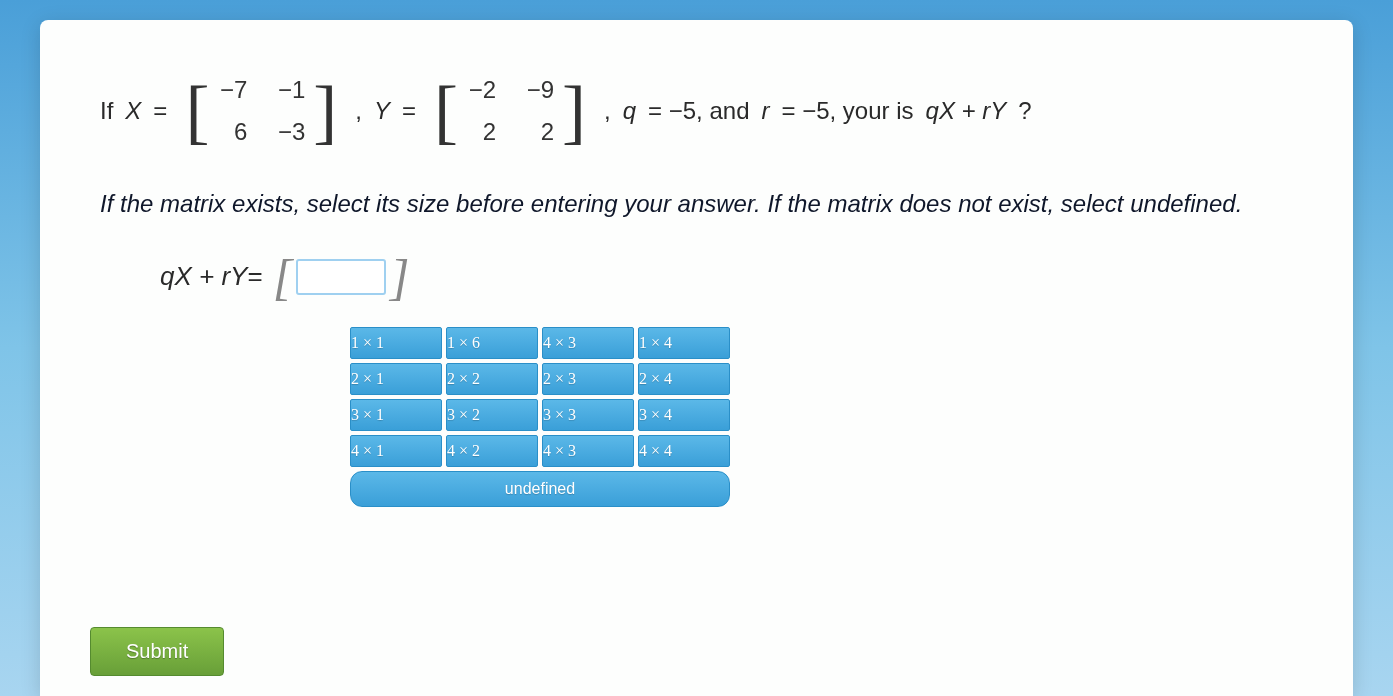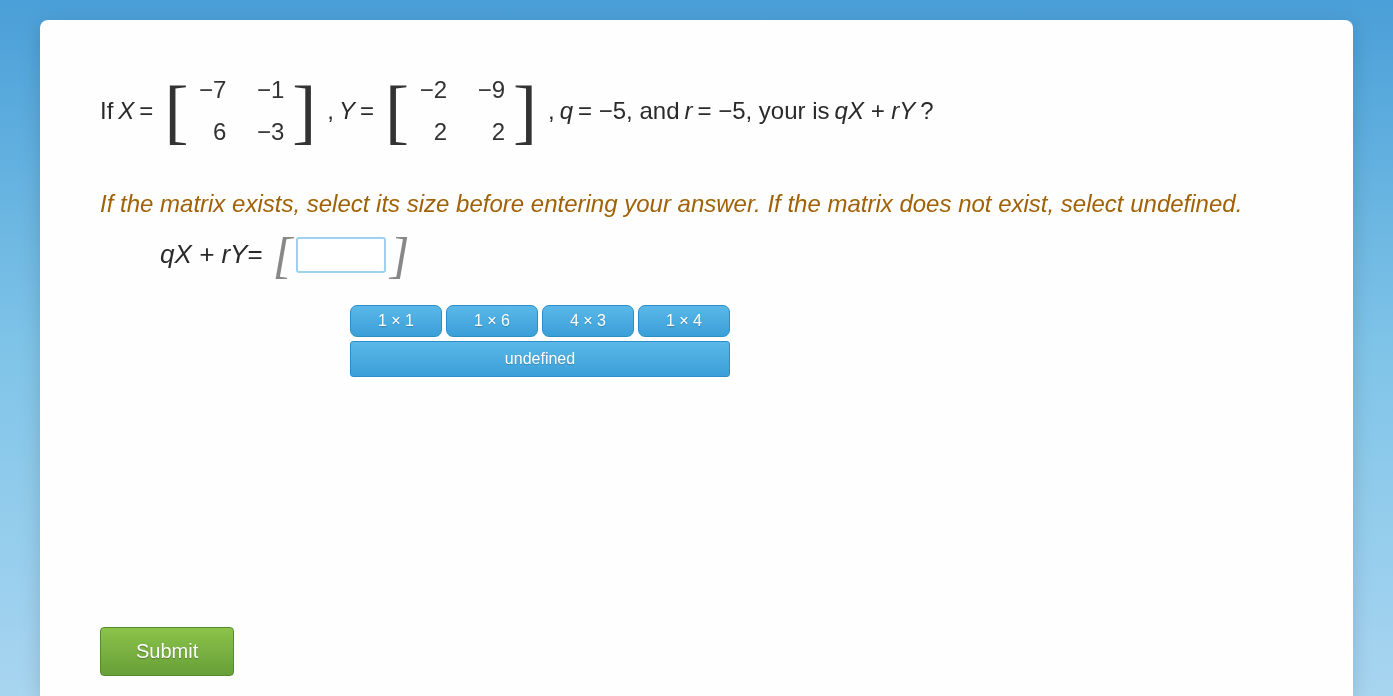--- a/index.html
+++ b/index.html
@@ -18,21 +18,21 @@
   padding: 50px 60px 30px 60px;
   height: 100%;
   position: relative;
 }
 .question-line {
   font-size: 24px;
   color: #2a2a2a;
   display: flex;
   align-items: center;
   flex-wrap: wrap;
-  gap: 5px;
+  gap: 12px;
   margin-bottom: 35px;
 }
 .italic { font-style: italic; }
 .matrix {
   display: inline-flex;
   align-items: center;
   margin: 0 6px;
 }
 .bracket {
   font-size: 72px;
@@ -47,22 +47,22 @@
   column-gap: 28px;
   row-gap: 14px;
   padding: 6px 8px;
   font-size: 24px;
   color: #333;
 }
 .matrix-body span { text-align: right; min-width: 30px; }
 .instruction {
   font-size: 24px;
   font-style: italic;
-  color: #a16207;
-  margin-bottom: 14px;
+  color: #0f172a;
+  margin-bottom: 36px;
   line-height: 1.4;
 }
 .answer-line {
   font-size: 26px;
   font-style: italic;
   color: #2a2a2a;
   display: flex;
   align-items: center;
   margin-left: 60px;
   margin-bottom: 30px;
@@ -94,45 +94,45 @@
 .size-row {
   display: flex;
   gap: 4px;
   margin-bottom: 4px;
 }
 .size-btn {
   flex: 1;
   background: linear-gradient(to bottom, #5bb8e8, #3a9fd8);
   color: #fff;
   border: 1px solid #2a8fc8;
-  border-radius: 7px;
+  border-radius: 2px;
   font-size: 16px;
   padding: 6px 0;
-  text-align: center;
+  text-align: left;
   cursor: pointer;
   text-shadow: 0 1px 1px rgba(0,0,0,0.2);
-  font-family: Liberation Sans, sans-serif;
+  font-family: Liberation Serif, serif;
 }
 .undefined-btn {
   width: 100%;
   background: linear-gradient(to bottom, #5bb8e8, #3a9fd8);
   color: #fff;
   border: 1px solid #2a8fc8;
-  border-radius: 3px;
+  border-radius: 12px;
   font-size: 16px;
   padding: 8px 0;
   text-align: center;
   cursor: pointer;
   text-shadow: 0 1px 1px rgba(0,0,0,0.2);
   font-family: Verdana, sans-serif;
 }
 .submit-btn {
   position: absolute;
   bottom: 20px;
-  left: 60px;
+  left: 50px;
   background: linear-gradient(to bottom, #8bc34a, #689f38);
   color: #fff;
   border: 1px solid #558b2f;
   border-radius: 4px;
   font-size: 20px;
   padding: 12px 35px;
   cursor: pointer;
   text-shadow: 0 1px 1px rgba(0,0,0,0.3);
   font-family: Verdana, sans-serif;
 }
@@ -190,18 +190,36 @@
     </span>
   </div>
 
   <div class="size-grid">
     <div class="size-row">
       <button class="size-btn">1 × 1</button>
       <button class="size-btn">1 × 6</button>
       <button class="size-btn">4 × 3</button>
       <button class="size-btn">1 × 4</button>
     </div>
+    <div class="size-row">
+      <button class="size-btn">2 × 1</button>
+      <button class="size-btn">2 × 2</button>
+      <button class="size-btn">2 × 3</button>
+      <button class="size-btn">2 × 4</button>
+    </div>
+    <div class="size-row">
+      <button class="size-btn">3 × 1</button>
+      <button class="size-btn">3 × 2</button>
+      <button class="size-btn">3 × 3</button>
+      <button class="size-btn">3 × 4</button>
+    </div>
+    <div class="size-row">
+      <button class="size-btn">4 × 1</button>
+      <button class="size-btn">4 × 2</button>
+      <button class="size-btn">4 × 3</button>
+      <button class="size-btn">4 × 4</button>
+    </div>
     <button class="undefined-btn">undefined</button>
   </div>
 
   <button class="submit-btn">Submit</button>
 
 </div>
 
 </body></html>

